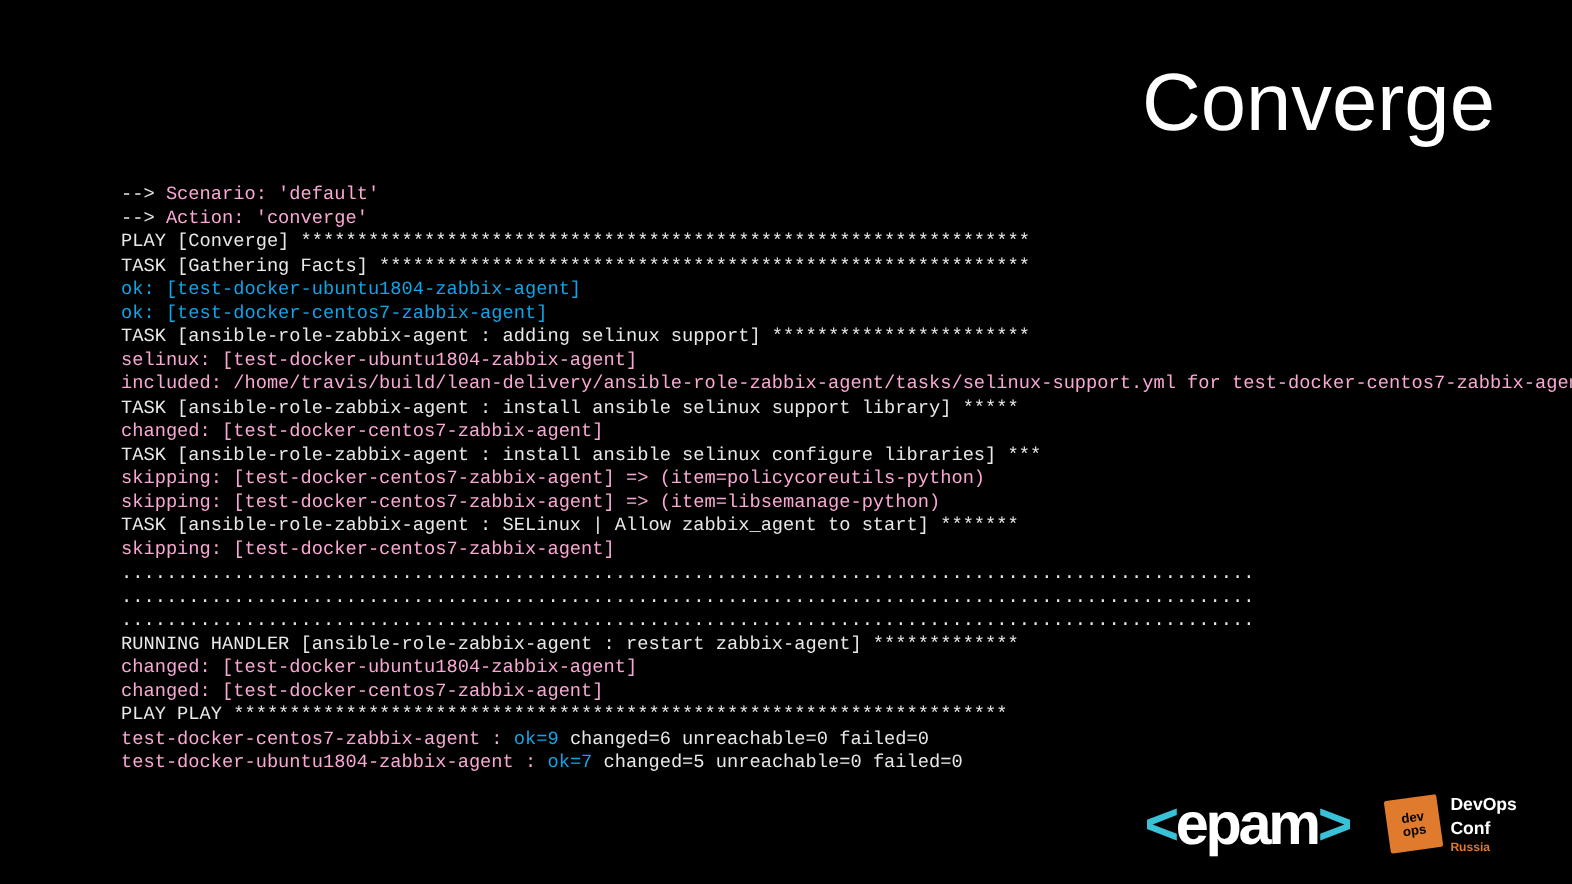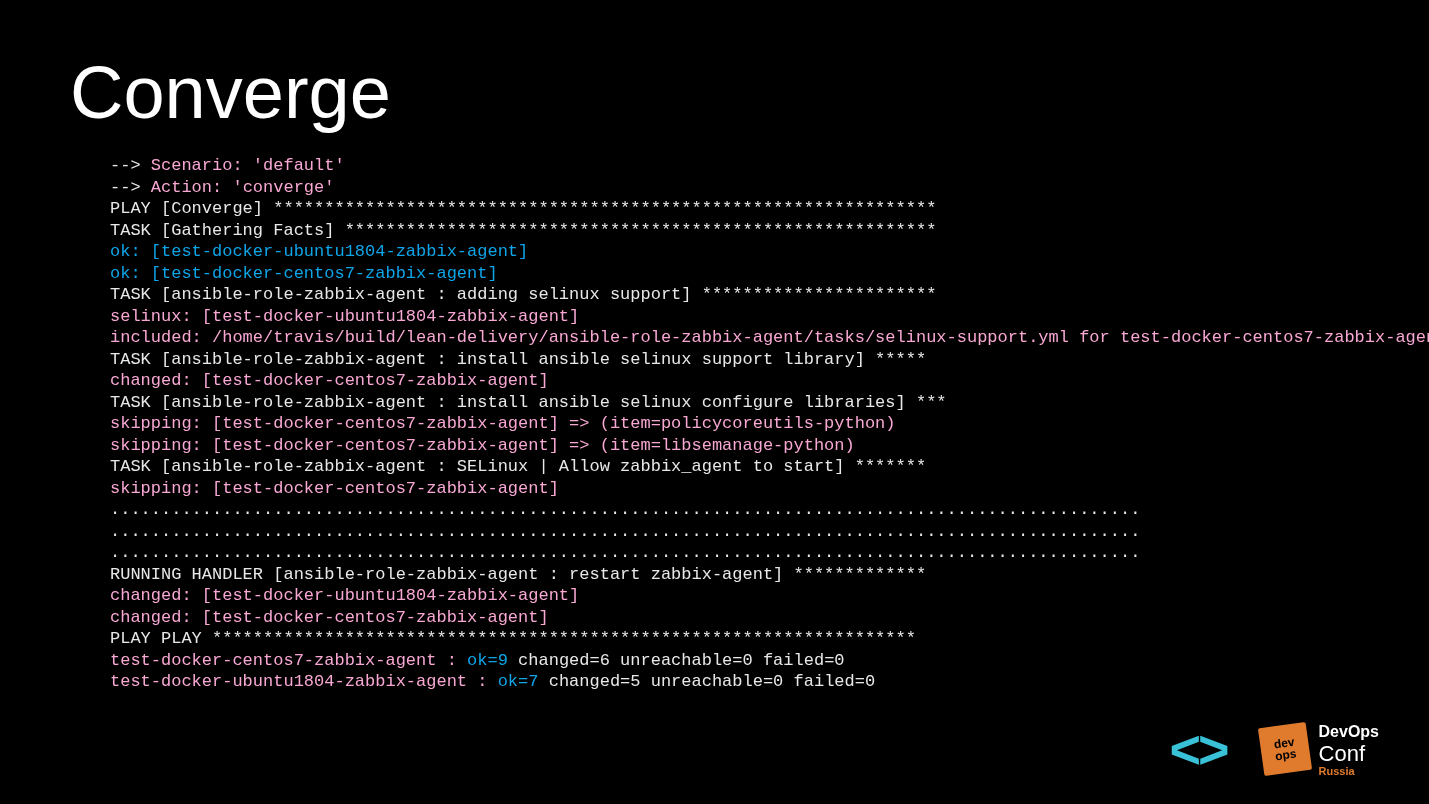--- a/index.html
+++ b/index.html
@@ -13,24 +13,25 @@
     font-family: "Segoe UI", "Helvetica Neue", Arial, sans-serif;
   }
   .slide {
     position: relative;
     width: 1429px;
     height: 804px;
     box-sizing: border-box;
     padding: 50px 70px 0 70px;
   }
   h1.title {
-    margin: 0 0 20px 0;
+    margin: 0 0 32px 0;
     font-size: 74px;
     font-weight: 400;
     letter-spacing: 0px;
+    text-align: right;
   }
   pre.term {
     margin: 0 0 0 40px;
     font-family: "Consolas", "Menlo", "Courier New", monospace;
     font-size: 17px;
     line-height: 21.5px;
     white-space: pre;
     color: #e8e8e8;
   }
   .w  { color: #e8e8e8; }   
@@ -76,21 +77,21 @@
     text-align: center;
     line-height: 12px;
     border-radius: 2px;
   }
   .devops-badge span { transform: rotate(0deg); }
   .devops-text {
     font-family: Arial, sans-serif;
     color: #fff;
   }
   .devops-text .l1 { font-size: 16px; font-weight: 700; line-height: 22px; }
-  .devops-text .l2 { font-size: 22px; font-weight: 400; line-height: 22px; }
+  .devops-text .l2 { font-size: 16px; font-weight: 700; line-height: 22px; }
   .devops-text .l3 { font-size: 11px; font-weight: 700; color: #e07b2e; line-height: 12px; }
 </style>
 </head>
 <body>
 
 <div class="slide">
 
   <h1 class="title">Converge</h1>
 
   <pre class="term" id="terminal-output"><span class="w">--&gt; </span><span class="c">Scenario: 'default'</span>
@@ -115,20 +116,21 @@
 <span class="w">RUNNING HANDLER [ansible-role-zabbix-agent : restart zabbix-agent] *************</span>
 <span class="c">changed: [test-docker-ubuntu1804-zabbix-agent]</span>
 <span class="c">changed: [test-docker-centos7-zabbix-agent]</span>
 <span class="w">PLAY PLAY *********************************************************************</span>
 <span class="c">test-docker-centos7-zabbix-agent : </span><span class="g">ok=9</span><span class="w"> changed=6 unreachable=0 failed=0</span>
 <span class="c">test-docker-ubuntu1804-zabbix-agent : </span><span class="g">ok=7</span><span class="w"> changed=5 unreachable=0 failed=0</span></pre>
 
   <div class="logos">
     <div class="epam">
       <span class="ang">&lt;</span>
+        <span>epam</span>
         <span class="ang">&gt;</span>
     </div>
     <div class="devopsconf">
       <div class="devops-badge">
         <span><span>dev</span><br><span>ops</span></span>
       </div>
       <div class="devops-text">
         <div class="l1">DevOps</div>
         <div class="l2">Conf</div>
         <div class="l3">Russia</div>

